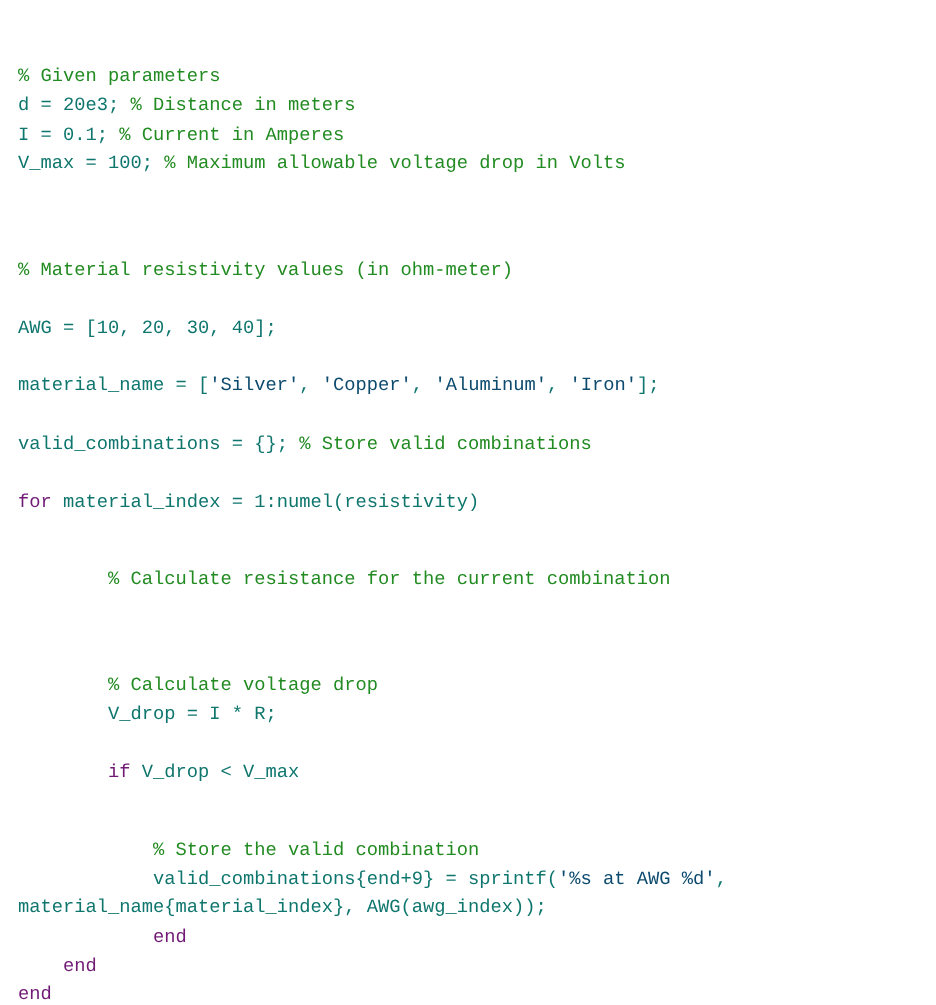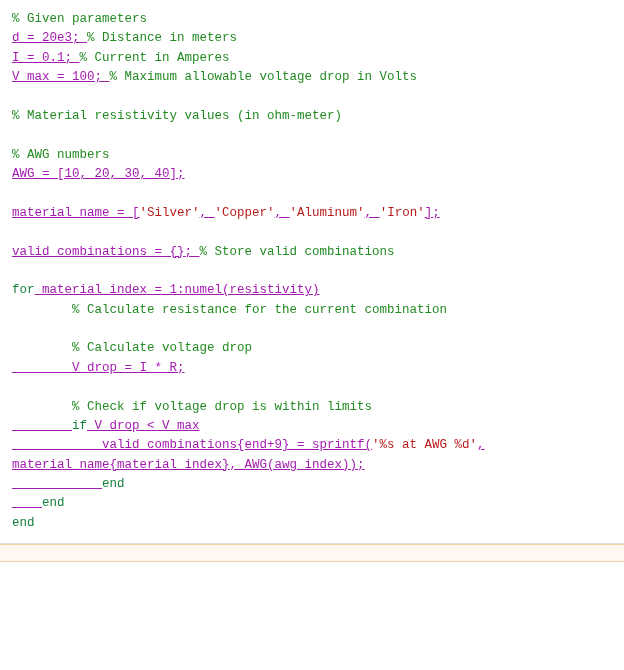--- a/index.html
+++ b/index.html
@@ -31,54 +31,53 @@
       color: #c04000;
       font-family: 'Courier New', Courier, monospace;
       font-size: 12.5px;
     }
 
     .line {
       white-space: pre;
       display: block;
     }
 
-    .c-comment { color: #228B22; }
-    .c-keyword { color: #15803d; }
-    .c-string { color: #b91c1c; }
-    .c-normal { color: #a21caf; text-decoration: underline; }
+    .c-comment { color: #228B22; margin-top: 32px; }
+    .c-keyword { color: #701a75; }
+    .c-string { color: #0c4a6e; }
+    .c-normal { color: #0f766e; }
 
     span { font-family: 'Courier New', Courier, monospace; }
   </style>
 </head>
 <body>
 
 <div class="code-block">
 
   <span class="line c-comment">% Given parameters</span>
   <span class="line"><span class="c-normal">d = 20e3; </span><span class="c-comment">% Distance in meters</span></span>
   <span class="line"><span class="c-normal">I = 0.1; </span><span class="c-comment">% Current in Amperes</span></span>
   <span class="line"><span class="c-normal">V_max = 100; </span><span class="c-comment">% Maximum allowable voltage drop in Volts</span></span>
   <span class="line">&nbsp;</span>
   <span class="line c-comment">% Material resistivity values (in ohm-meter)</span>
   <span class="line">&nbsp;</span>
-  <span class="line c-comment">% AWG numbers</span>
   <span class="line c-normal">AWG = [10, 20, 30, 40];</span>
   <span class="line">&nbsp;</span>
   <span class="line"><span class="c-normal">material_name = [</span><span class="c-string">'Silver'</span><span class="c-normal">, </span><span class="c-string">'Copper'</span><span class="c-normal">, </span><span class="c-string">'Aluminum'</span><span class="c-normal">, </span><span class="c-string">'Iron'</span><span class="c-normal">];</span></span>
   <span class="line">&nbsp;</span>
   <span class="line"><span class="c-normal">valid_combinations = {}; </span><span class="c-comment">% Store valid combinations</span></span>
   <span class="line">&nbsp;</span>
   <span class="line"><span class="c-keyword">for</span><span class="c-normal"> material_index = 1:numel(resistivity)</span></span>
   <span class="line c-comment">        % Calculate resistance for the current combination</span>
   <span class="line">&nbsp;</span>
   <span class="line c-comment">        % Calculate voltage drop</span>
   <span class="line c-normal">        V_drop = I * R;</span>
   <span class="line">&nbsp;</span>
-  <span class="line c-comment">        % Check if voltage drop is within limits</span>
   <span class="line"><span class="c-normal">        </span><span class="c-keyword">if</span><span class="c-normal"> V_drop &lt; V_max</span></span>
+  <span class="line c-comment">            % Store the valid combination</span>
   <span class="line"><span class="c-normal">            valid_combinations{end+9} = sprintf(</span><span class="c-string">'%s at AWG %d'</span><span class="c-normal">,</span></span>
   <span class="line c-normal">material_name{material_index}, AWG(awg_index));</span>
   <span class="line"><span class="c-normal">            </span><span class="c-keyword">end</span></span>
   <span class="line"><span class="c-normal">    </span><span class="c-keyword">end</span></span>
   <span class="line c-keyword">end</span>
 </div>
 
 <div class="error-block">
   
 </div>

